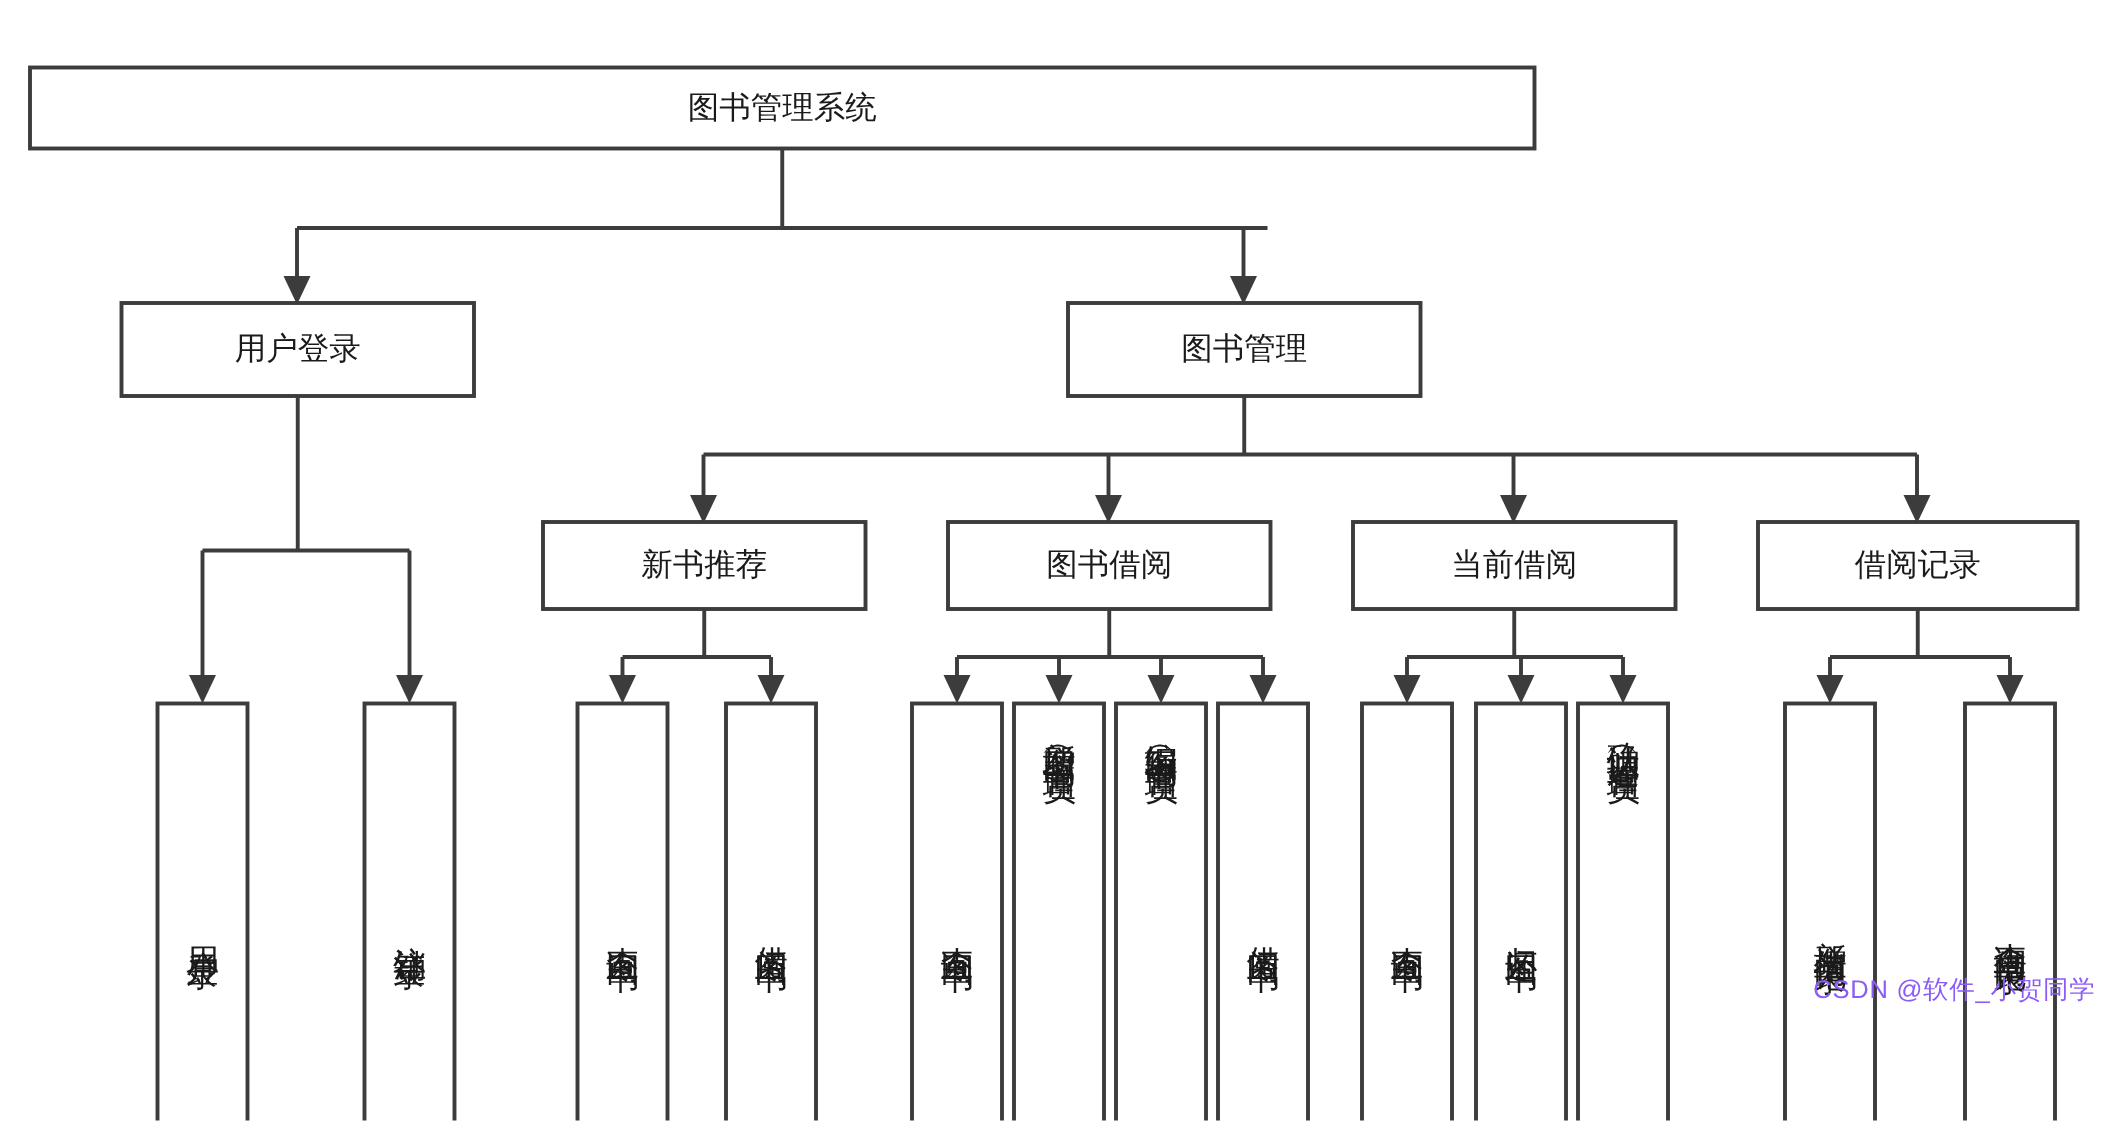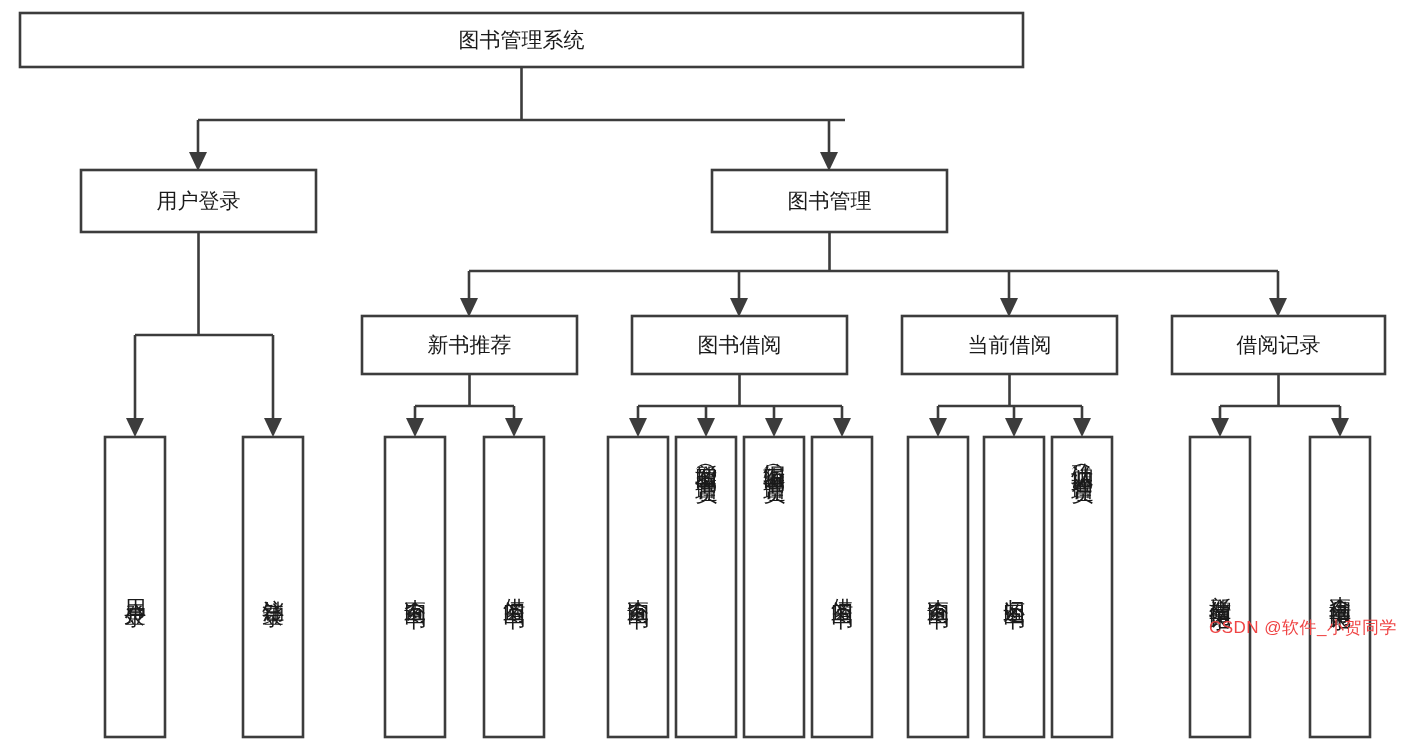--- a/index.html
+++ b/index.html
@@ -11,20 +11,21 @@
     width: 1405px;
     height: 747px;
     font-family: "Liberation Sans", "DejaVu Sans", sans-serif;
     overflow: hidden;
   }
   #diagram-root {
     position: relative;
     width: 1405px;
     height: 645px;
     background: #ffffff;
+    margin-top: 32px;
   }
   svg#diagram-svg {
     position: absolute;
     left: 0;
     top: 0;
     width: 1405px;
     height: 747px;
     display: block;
   }
   .node-box {
@@ -64,21 +65,21 @@
     justify-content: center;
     white-space: nowrap;
     user-select: none;
   }
   #watermark {
     position: absolute;
     right: 8px;
     bottom: 6px;
     font-family: "Liberation Sans", "DejaVu Sans", sans-serif;
     font-size: 17px;
-    color: #ef4444;
+    color: #8b5cf6;
     letter-spacing: 0.5px;
     white-space: nowrap;
   }
 </style>
 </head>
 <body>
 
 <div id="diagram-root">
 
   <svg id="diagram-svg" viewBox="0 0 1405 747">

